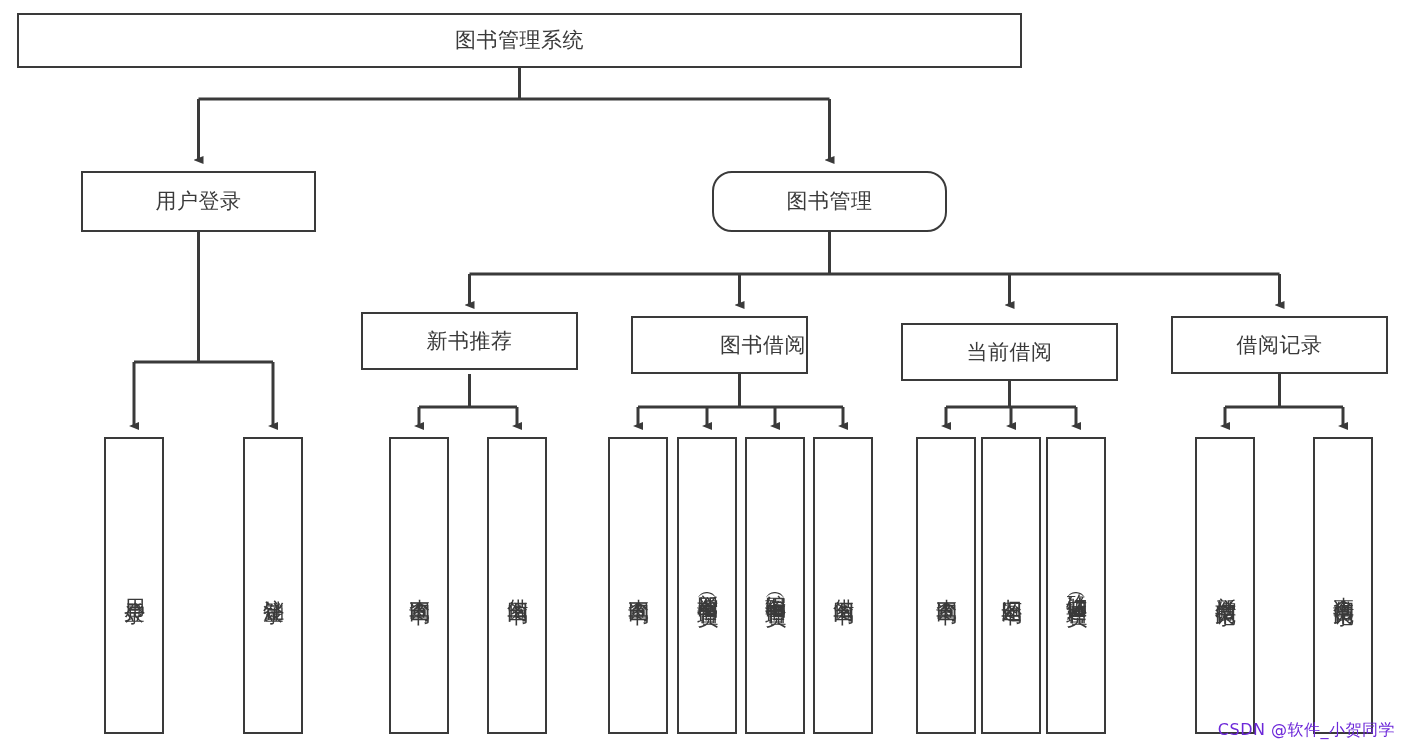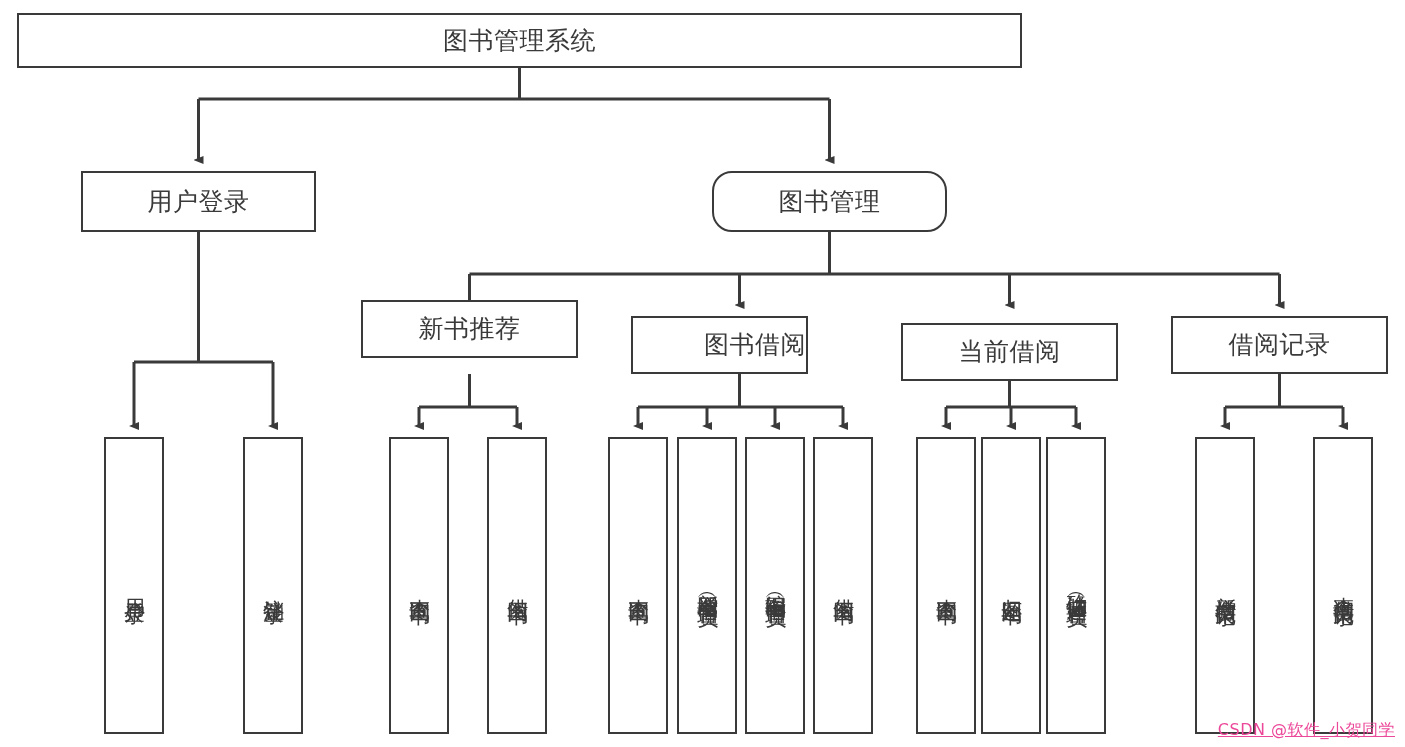--- a/index.html
+++ b/index.html
@@ -29,21 +29,21 @@
     position: absolute;
     box-sizing: border-box;
     border: 2px solid #3a3a3a;
     background: #ffffff;
     display: flex;
     align-items: center;
     justify-content: center;
     color: #3a3a3a;
   }
   .node .label {
-    font-size: 25px;
+    font-size: 21px;
     line-height: 1.25;
     letter-spacing: 0.5px;
     white-space: nowrap;
     color: #3a3a3a;
   }
   .node.vertical {
     align-items: center;
     justify-content: center;
   }
   .node.vertical .label {
@@ -53,24 +53,23 @@
     line-height: 1.3;
     letter-spacing: 2px;
     white-space: nowrap;
     text-align: center;
   }
   .watermark {
     position: absolute;
     right: 10px;
     bottom: 6px;
     font-size: 16px;
-    color: #ec4899;
+    color: #6d28d9;
     letter-spacing: 0.5px;
     white-space: nowrap;
-    text-decoration: underline;
   }
 </style>
 </head>
 <body>
 
 <div id="canvas">
 
   <svg id="wires" viewBox="0 0 1405 747">
     <defs>
       <marker id="arrow" markerWidth="10" markerHeight="10" refX="5" refY="5" orient="auto" markerUnits="userSpaceOnUse">
@@ -117,21 +116,21 @@
   <div id="nodes-layer">
       <div class="node" style="left: 17px; top: 13px; width: 1005px; height: 55px;">
         <span class="label">图书管理系统</span>
       </div>
       <div class="node" style="left: 81px; top: 171px; width: 235px; height: 61px;">
         <span class="label">用户登录</span>
       </div>
       <div class="node" style="left: 712px; top: 171px; width: 235px; height: 61px; border-radius: 20px;">
         <span class="label">图书管理</span>
       </div>
-      <div class="node" style="left: 361px; top: 300px; width: 217px; height: 58px; text-align: center;">
+      <div class="node" style="left: 361px; top: 312px; width: 217px; height: 58px; text-align: center;">
         <span class="label">新书推荐</span>
       </div>
       <div class="node" style="left: 631px; top: 316px; width: 177px; height: 58px; justify-content: flex-end;">
         <span class="label">图书借阅</span>
       </div>
       <div class="node" style="left: 901px; top: 323px; width: 217px; height: 58px;">
         <span class="label">当前借阅</span>
       </div>
       <div class="node" style="left: 1171px; top: 316px; width: 217px; height: 58px;">
         <span class="label">借阅记录</span>

